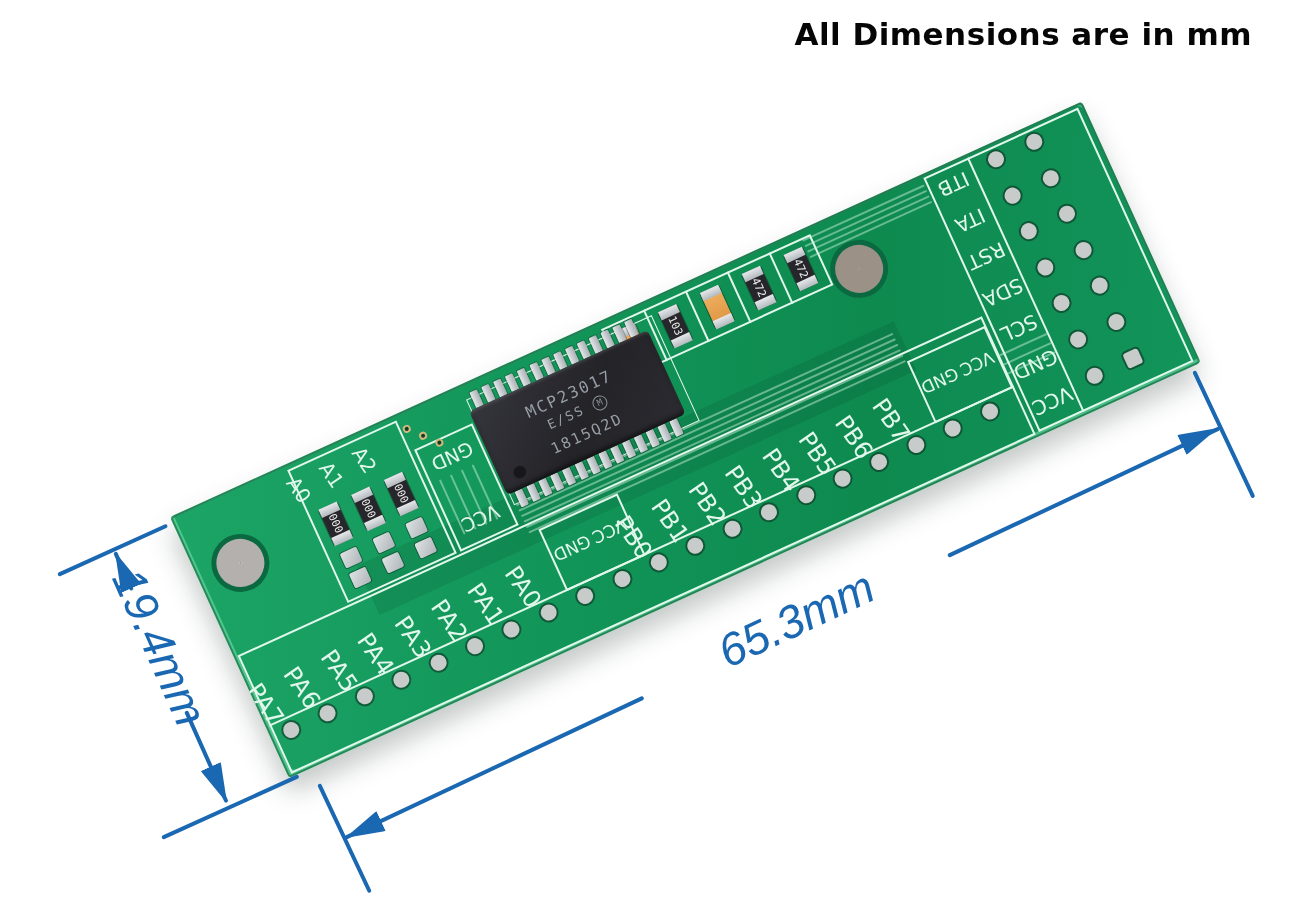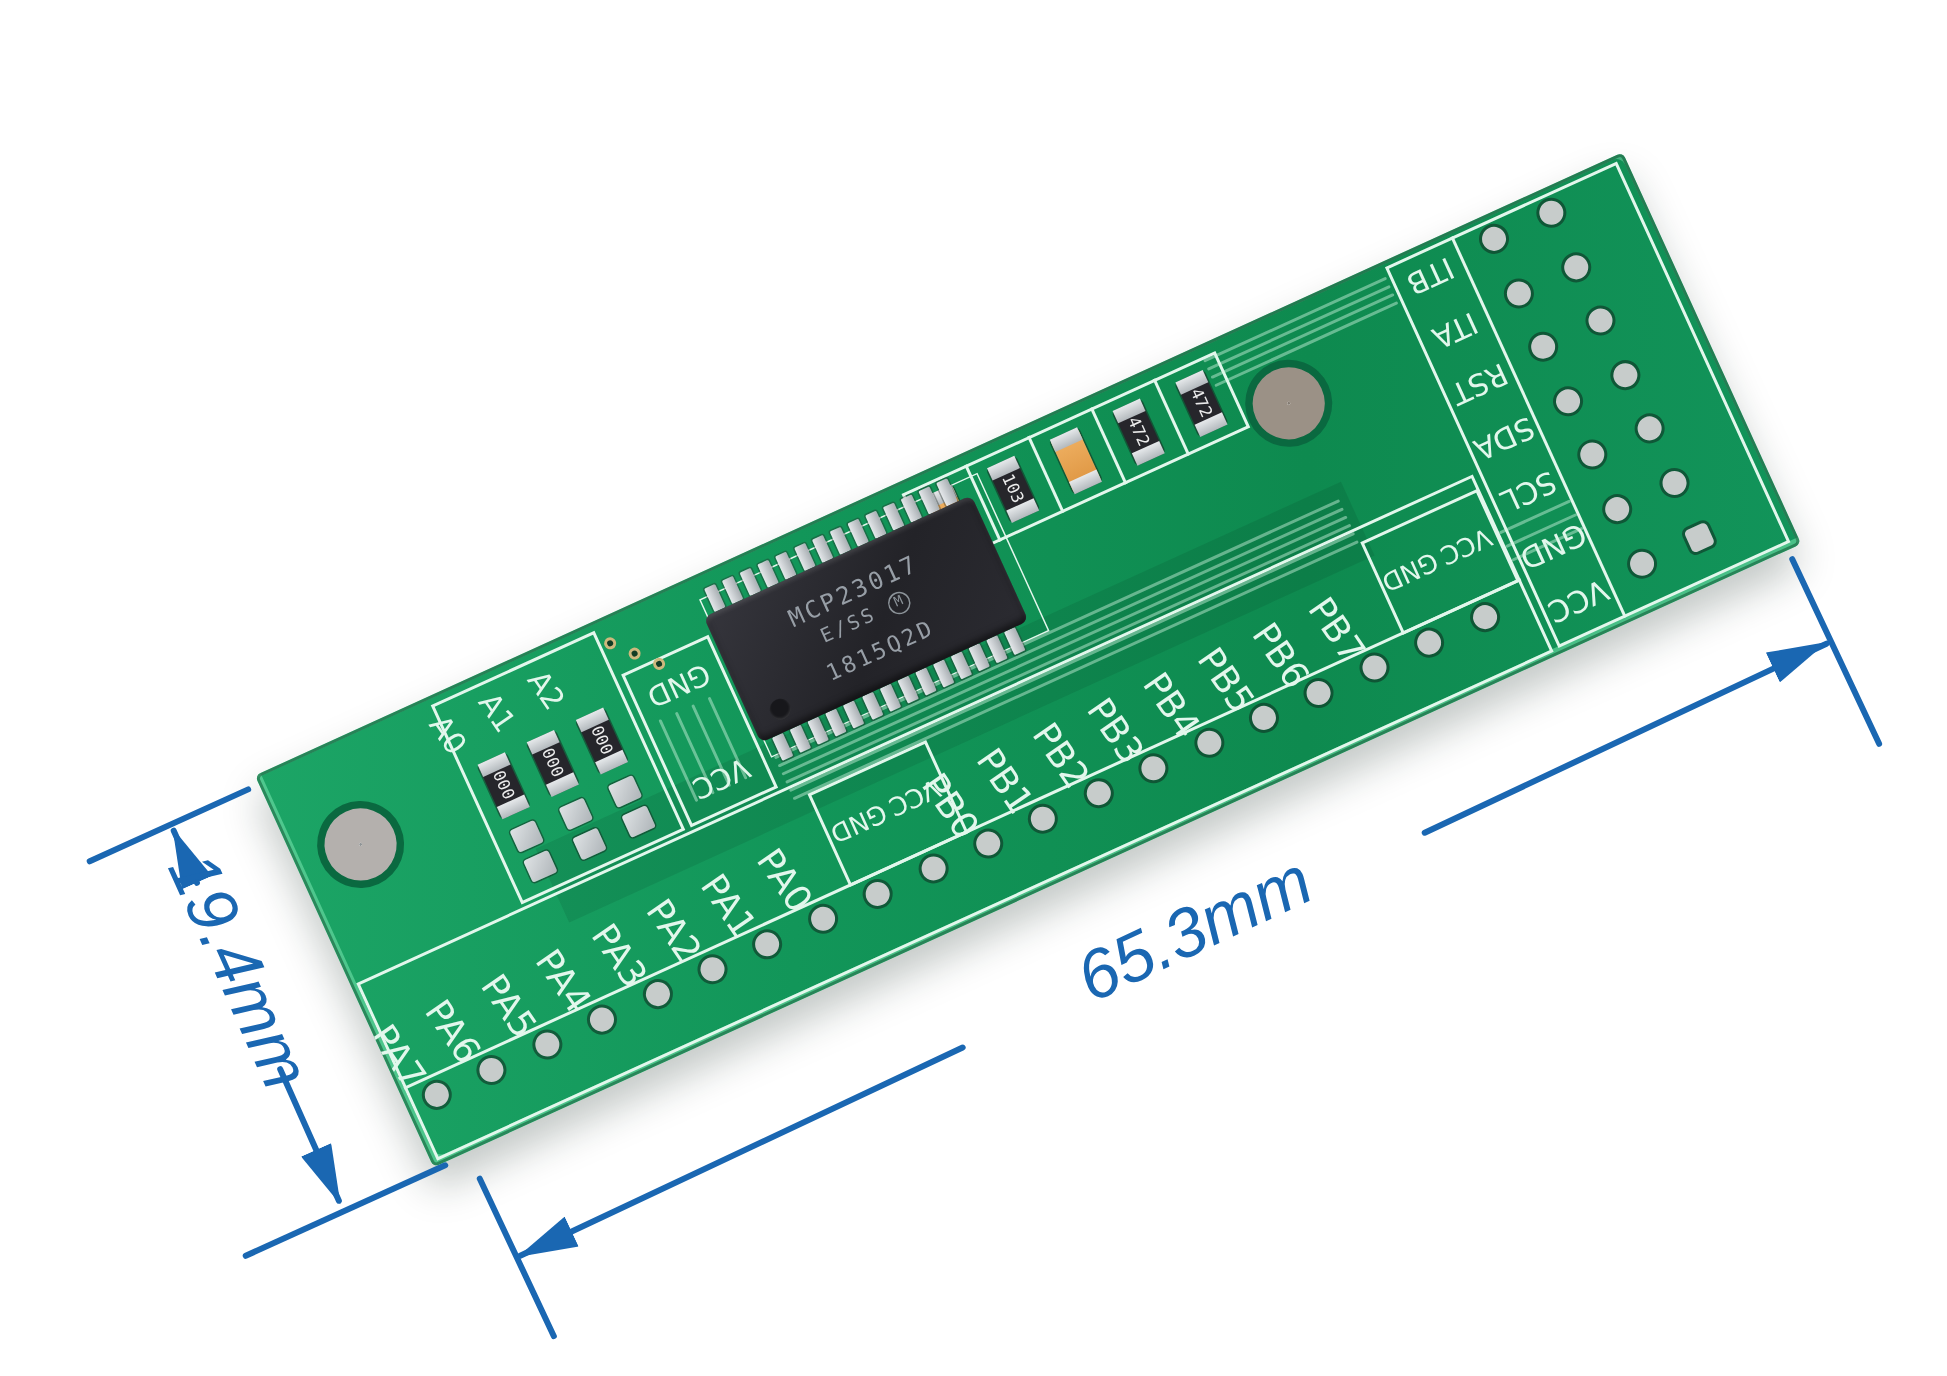--- a/index.html
+++ b/index.html
@@ -66,20 +66,21 @@
   .arrow{position:absolute;width:40px;height:22px;background:var(--blue);
          clip-path:polygon(100% 50%,0 0,0 100%);transform-origin:100% 50%;}
   .dim-text{position:absolute;color:var(--blue);font-style:italic;font-size:46px;
          font-family:"Liberation Sans","DejaVu Sans",sans-serif;text-align:center;}
 </style>
 </head>
 <body>
 
 <div id="scene">
 
+  <div class="title">All Dimensions are in mm</div>
 
   <div class="board" id="board">
 
     <div class="pour" style="left:150px;top:122px;width:590px;height:54px;"></div>
 
     <div class="mount" style="left:21px;top:47px;width:48px;height:48px;border:23px solid #b4b0ad;
                 box-shadow:0 0 0 5px #0a6940, inset 0 0 0 3px #8f9496;"></div>
     <div class="mount" style="left:706px;top:36px;width:48px;height:48px;border:23px solid #9b9186;
                 box-shadow:0 0 0 5px #0a6940, inset 0 0 0 3px #837b72;"></div>
 

